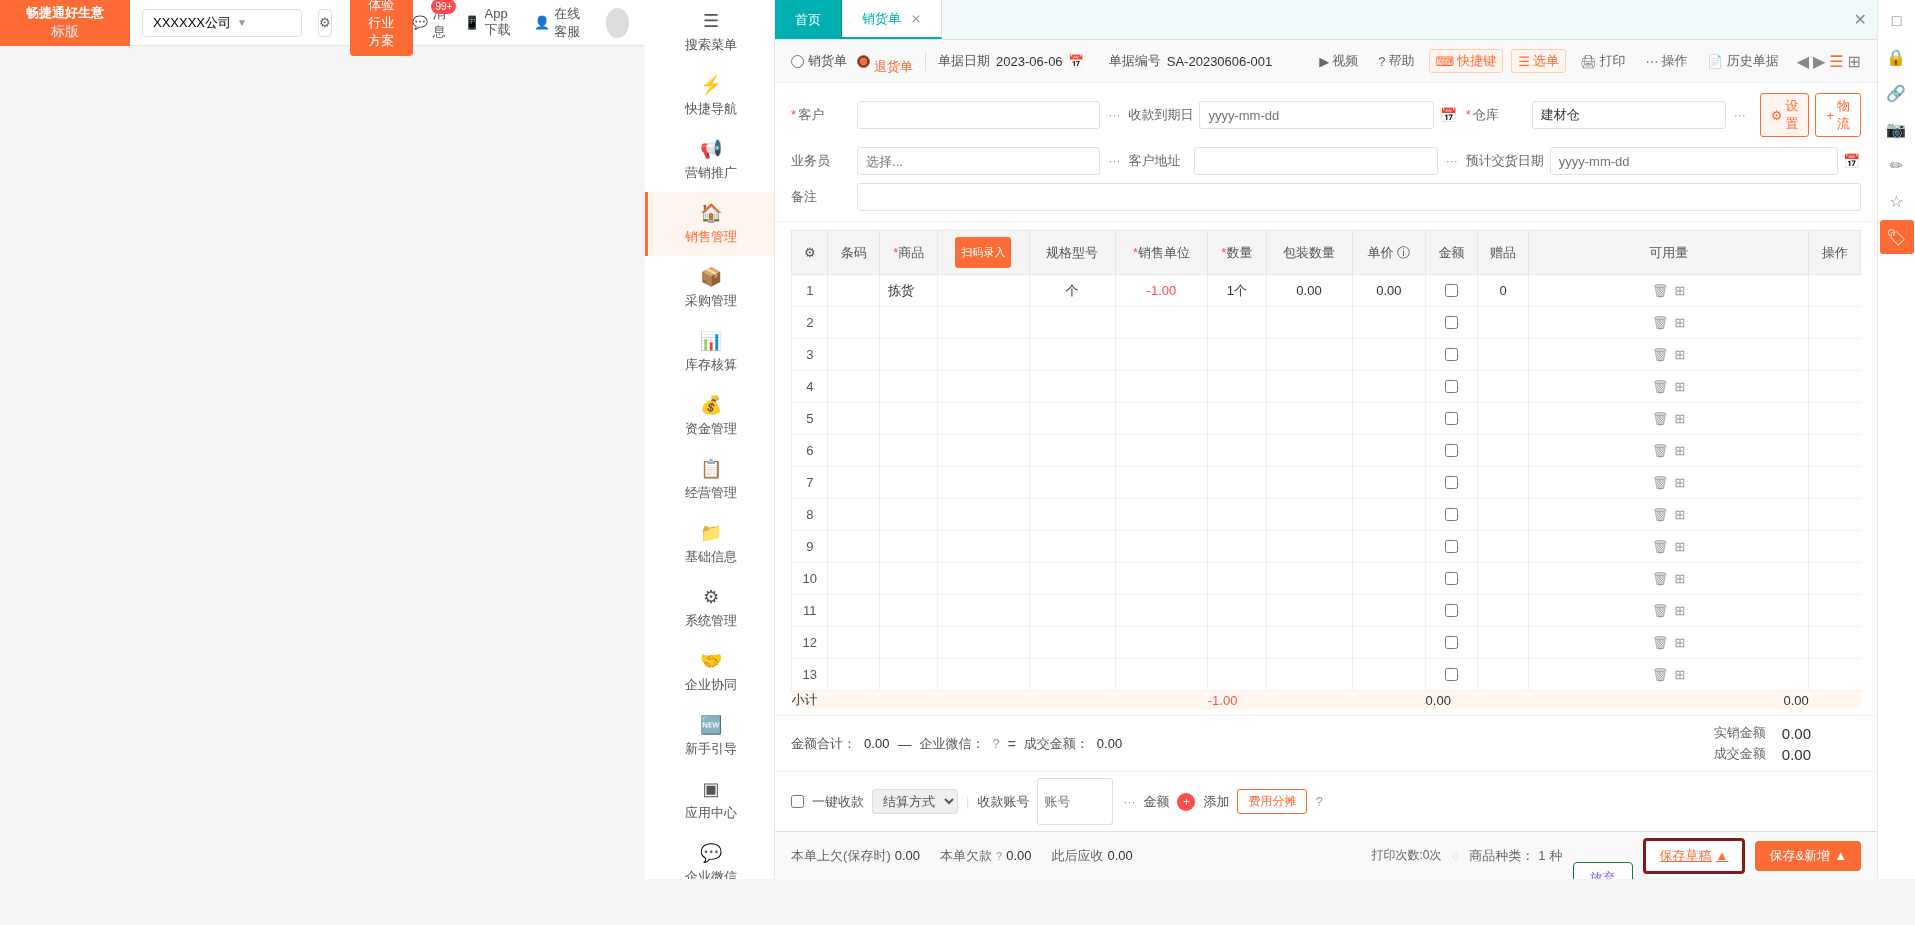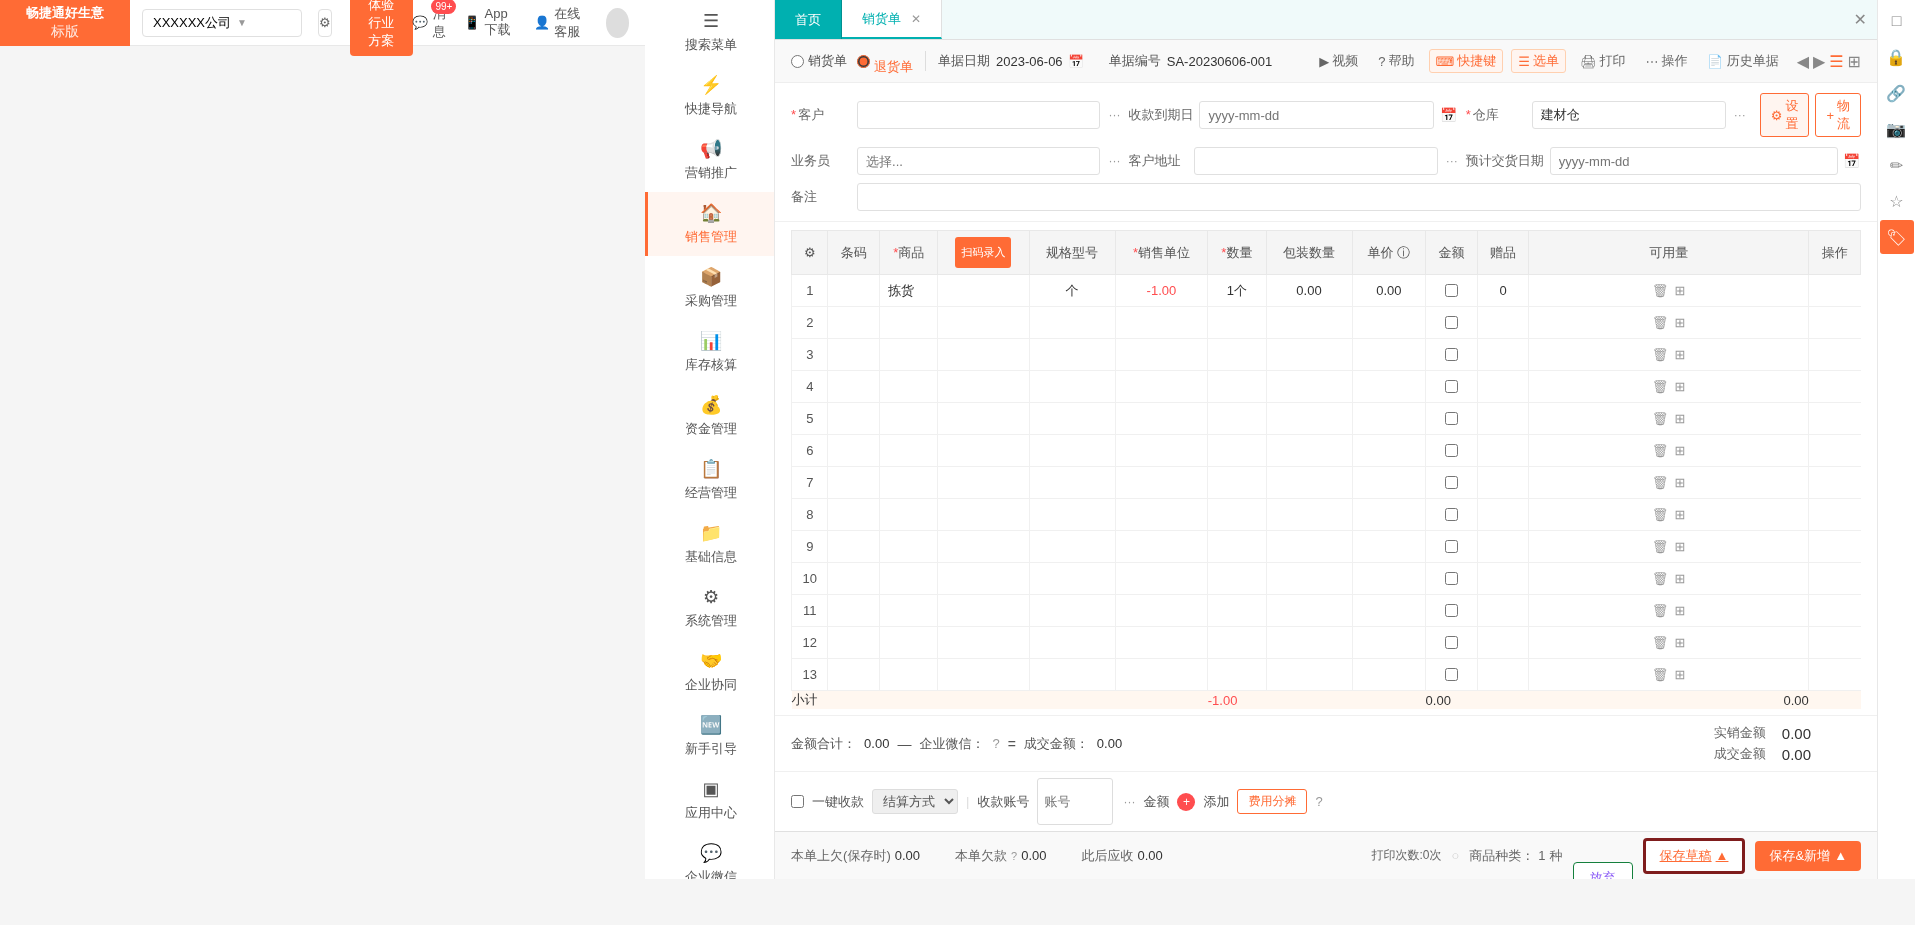--- a/index.html
+++ b/index.html
@@ -285,21 +285,21 @@
     }
 
     
     .bottom-bar {
       height: 48px;
       background: #f9f9f9;
       border-top: 1px solid #e0e0e0;
       display: flex;
       align-items: center;
       padding: 0 16px;
-      gap: 35px;
+      gap: 20px;
       font-size: 12px;
       color: #666;
     }
     .bottom-bar .stat-item { display: flex; align-items: center; gap: 4px; }
     .bottom-bar-right { margin-left: auto; display: flex; align-items: center; gap: 10px; }
     .print-info { font-size: 12px; color: #666; }
     .product-type { font-size: 12px; color: #666; display: flex; align-items: center; gap: 4px; }
     .btn-discard {
       background: #fff;
       border: 1px solid #15803d;

